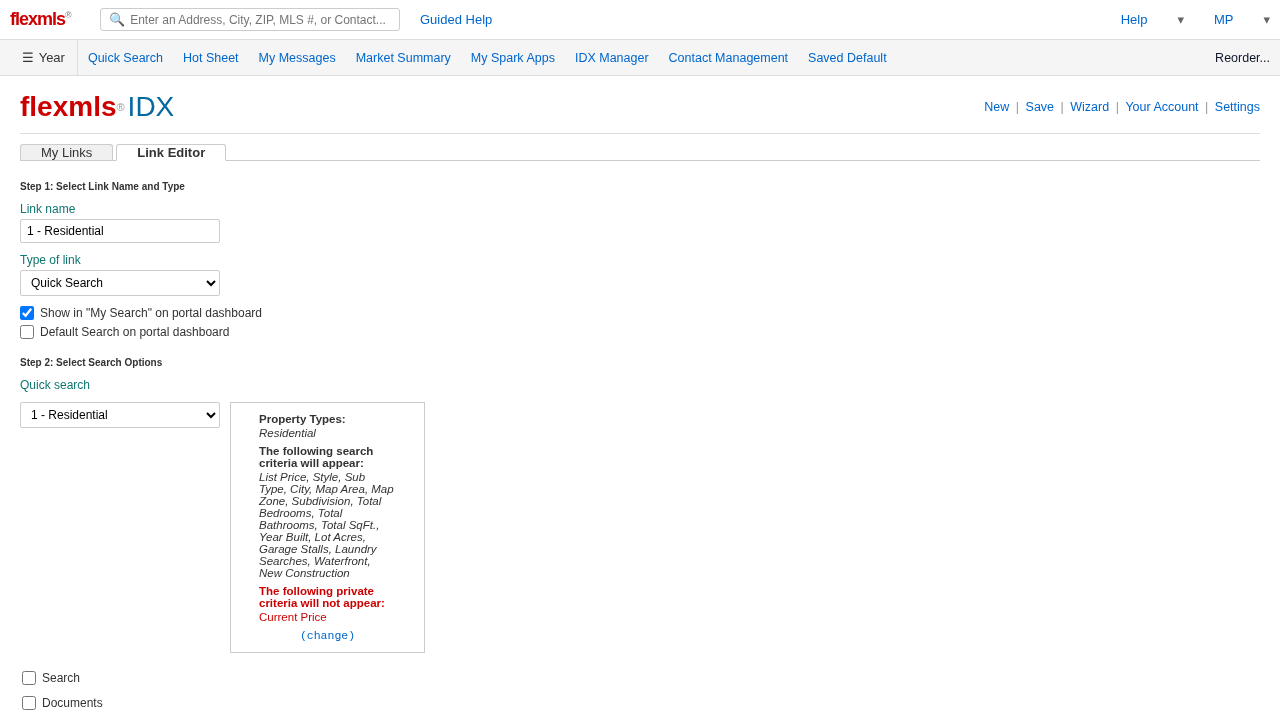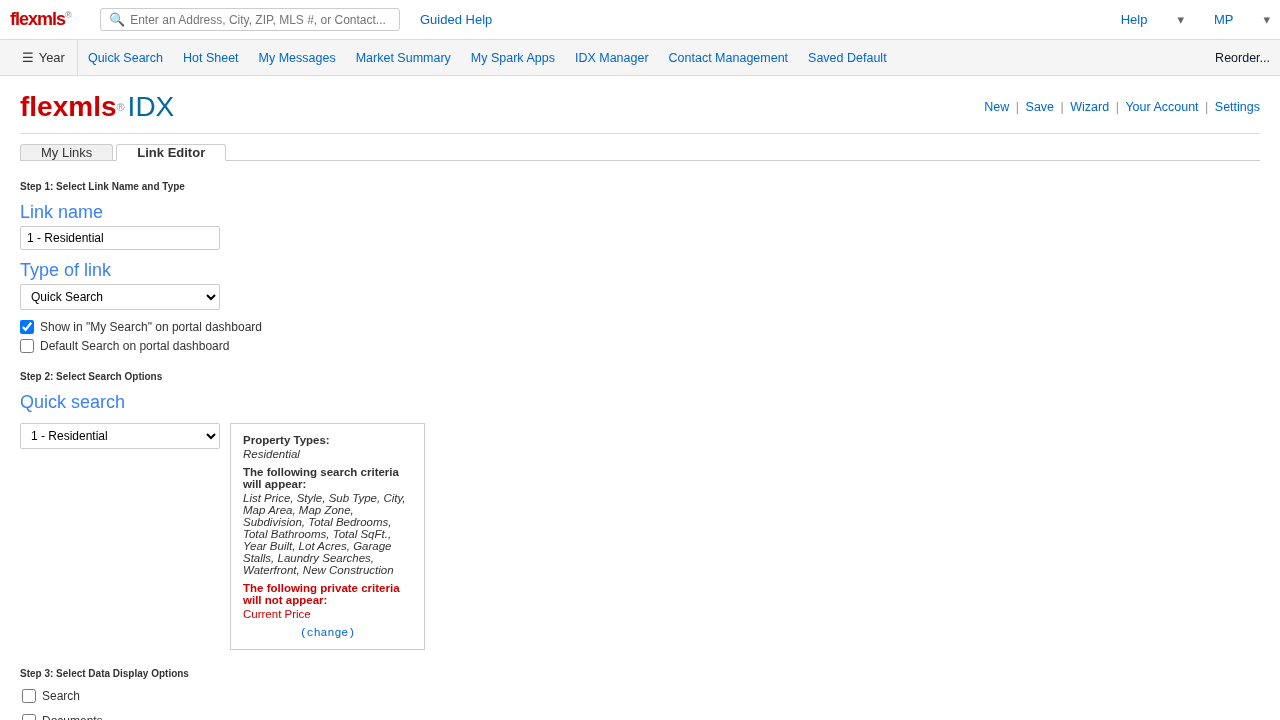--- a/index.html
+++ b/index.html
@@ -150,22 +150,22 @@
     .tab.active {
       background: #fff;
       border-bottom: 1px solid #fff;
       margin-bottom: -1px;
       font-weight: bold;
     }
     .form-group {
       margin-bottom: 10px;
     }
     .form-label {
-      font-size: 18px;
-      color: #3b82f6;
+      font-size: 12px;
+      color: #0f766e;
       margin-bottom: 3px;
       display: block;
     }
     .form-input {
       border: 1px solid #ccc;
       border-radius: 2px;
       padding: 4px 6px;
       font-size: 12px;
       width: 200px;
     }
@@ -186,21 +186,21 @@
     }
     .checkbox-row input[type="checkbox"] {
       width: 14px;
       height: 14px;
     }
 
     
     .info-box {
       border: 1px solid #ccc;
       background: #fff;
-      padding: 10px 12px;
+      padding: 10px 28px;
       font-size: 11.5px;
       width: 195px;
       color: #333;
       margin-left: 10px;
     }
     .info-box .prop-types-label {
       font-weight: bold;
       margin-bottom: 2px;
     }
     .info-box .prop-type-value {
@@ -366,21 +366,20 @@
         <div class="private-label">The following private criteria will not appear:</div>
         <div class="private-value">Current Price</div>
         <div style="text-align:center;">
           <a href="#" class="change-link">(change)</a>
         </div>
       </div>
     </div>
   </div>
 
   <div class="step-section">
-    <div class="step-title">Step 3: Select Data Display Options</div>
     <div class="display-options">
       <div class="checkbox-row">
         <input type="checkbox" style="">
         <span>Search</span>
       </div>
       <div class="checkbox-row">
         <input type="checkbox" style="">
         <span>Documents</span>
       </div>
 

